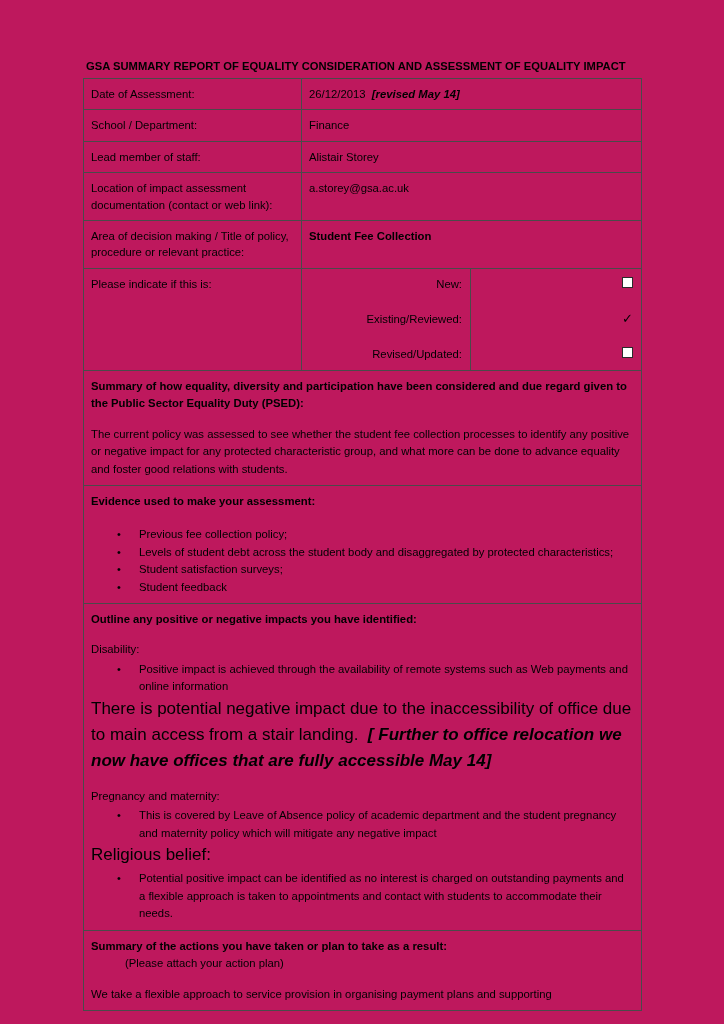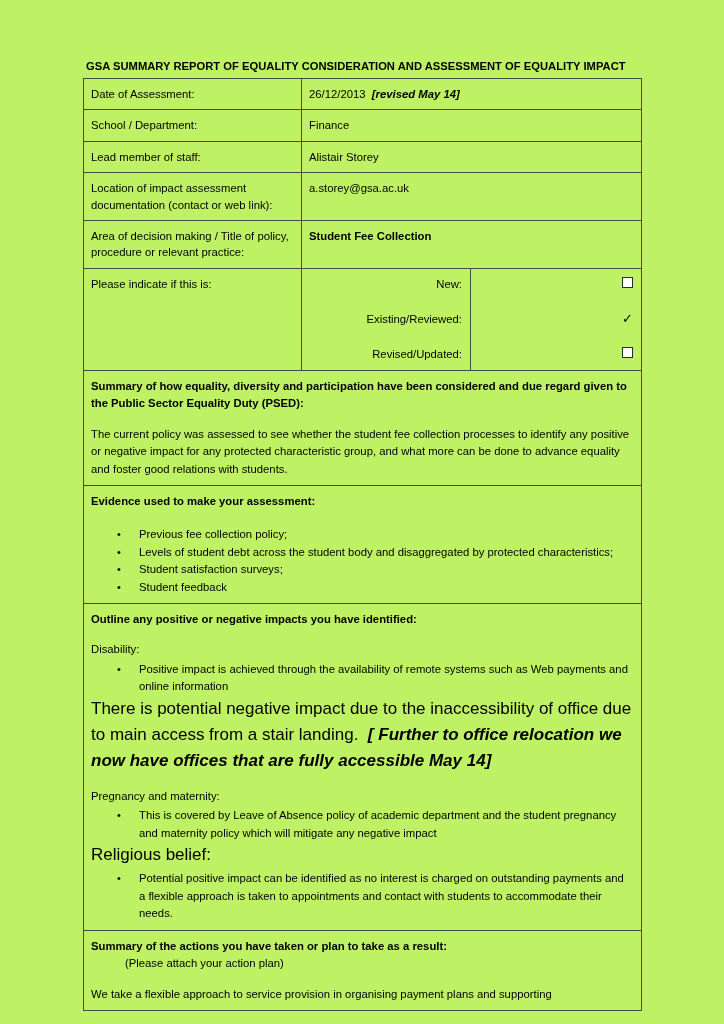--- a/index.html
+++ b/index.html
@@ -11,21 +11,21 @@
     width: 724px;
     height: 1024px;
     overflow: hidden;
     font-family: "Liberation Sans", sans-serif;
     color: #000000;
   }
   .page {
     position: relative;
     width: 724px;
     height: 1024px;
-    background: #bef264;
+    background: #be185d;
   }
   .doc-title {
     position: absolute;
     left: 86px;
     top: 59px;
     width: 560px;
     font-size: 11.2px;
     font-weight: bold;
     letter-spacing: 0.02px;
     line-height: 1.3;

